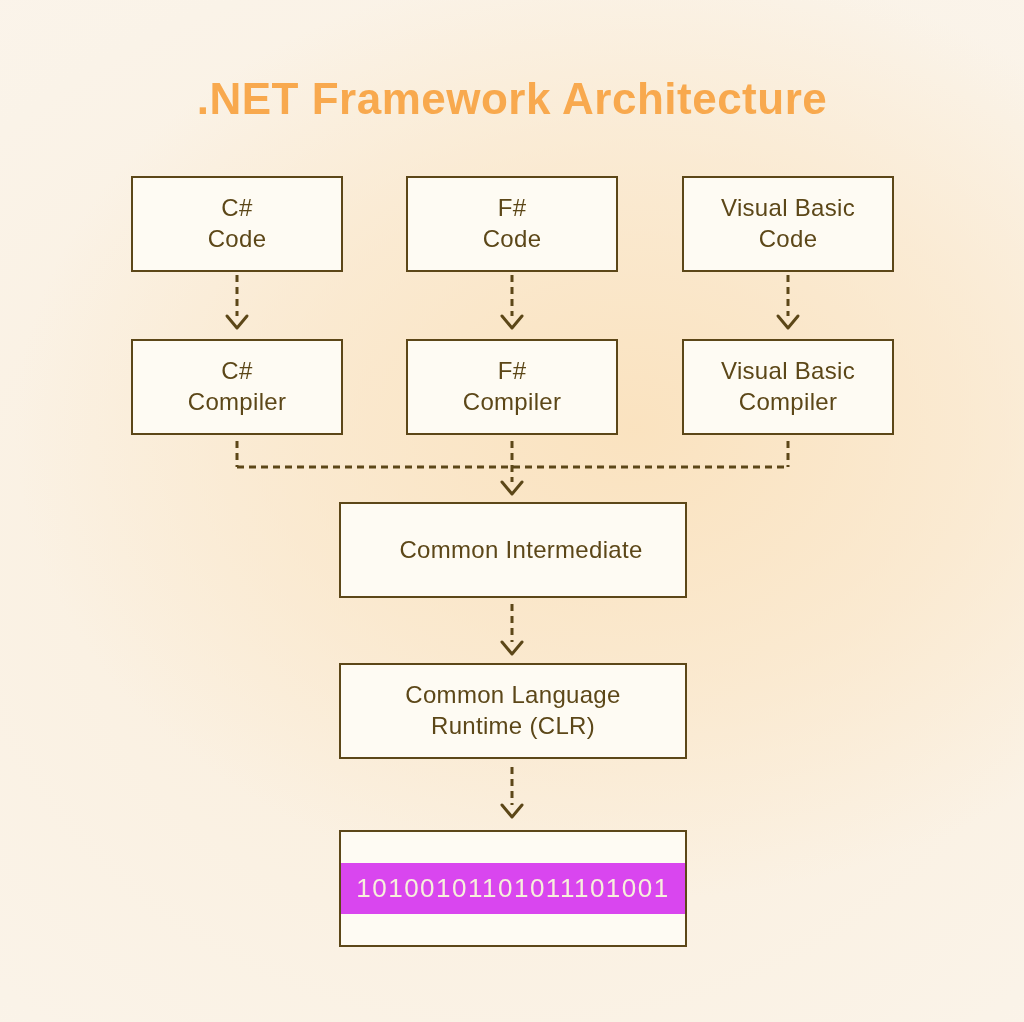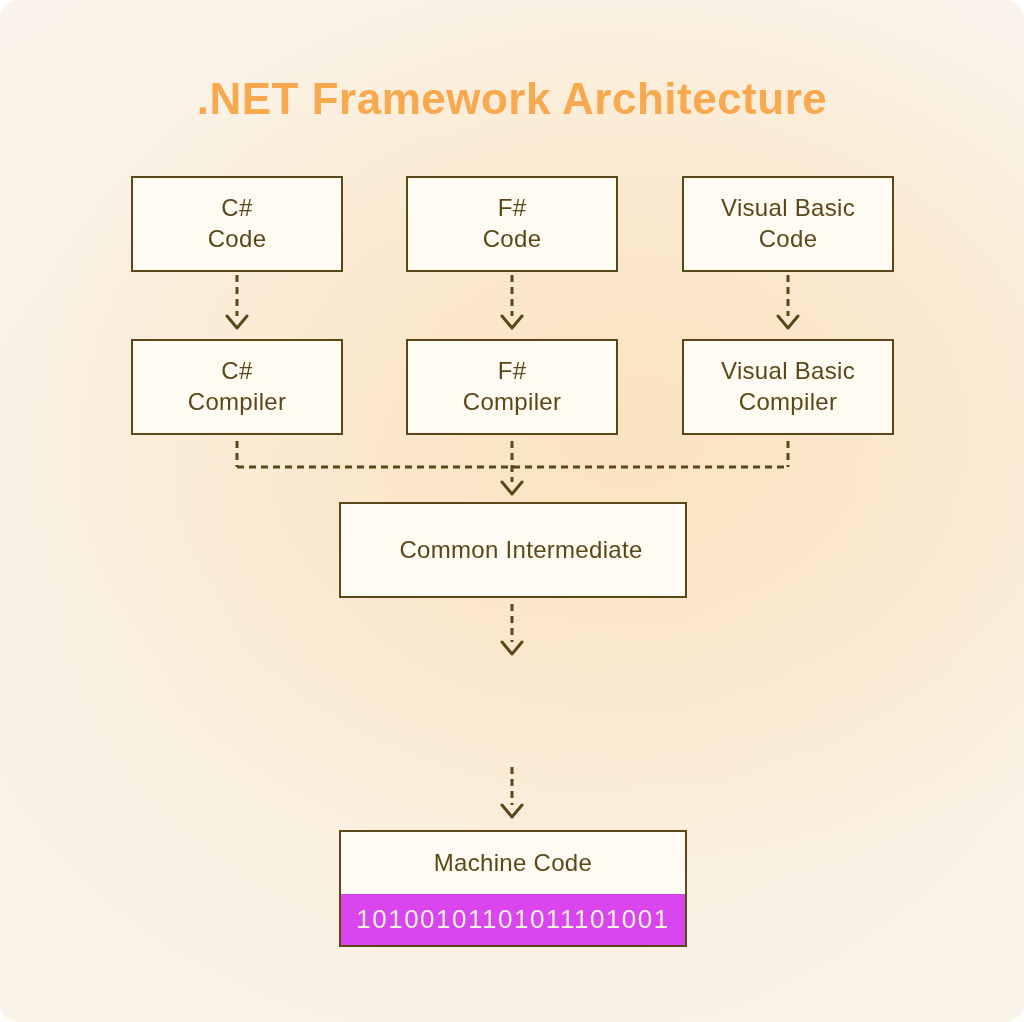--- a/index.html
+++ b/index.html
@@ -7,21 +7,20 @@
     width: 1024px; height: 1022px;
     font-family: "Liberation Sans", sans-serif;
     overflow: hidden;
   }
   .canvas {
     position: relative;
     width: 1024px; height: 1022px;
     background:
       radial-gradient(ellipse 620px 470px at 62% 42%, rgba(250,226,190,0.95) 0%, rgba(250,228,195,0.55) 55%, rgba(250,228,195,0) 100%),
       radial-gradient(ellipse 900px 760px at 50% 55%, #FAEEDB 0%, #FAF3E8 80%, #FBF4EB 100%);
-    border-radius: 19px;
   }
   .title {
     position: absolute;
     left: 0; top: 74px; width: 1024px;
     text-align: center;
     font-size: 44px;
     font-weight: 700;
     letter-spacing: 0.5px;
     color: #F8A94E;
   }
@@ -132,24 +131,27 @@
 
   <div class="node wide-box cil-box">
     <span>Common Intermediate</span>
   </div>
 
   <svg class="connector" style="left:499px; top:601px;" width="26" height="60" viewBox="0 0 26 60">
     <line x1="13" y1="3" x2="13" y2="41" stroke-width="3" stroke-dasharray="7 5"></line>
     <path d="M 3 41 L 13 53 L 23 41" fill="none" stroke-width="3" stroke-linecap="round" stroke-linejoin="round"></path>
   </svg>
 
+  <div class="node wide-box clr-box">
+    <span>Common Language</span>
+    <span>Runtime (CLR)</span>
+  </div>
 
   <svg class="connector" style="left:499px; top:764px;" width="26" height="60" viewBox="0 0 26 60">
     <line x1="13" y1="3" x2="13" y2="41" stroke-width="3" stroke-dasharray="7 5"></line>
     <path d="M 3 41 L 13 53 L 23 41" fill="none" stroke-width="3" stroke-linecap="round" stroke-linejoin="round"></path>
   </svg>
 
   <div class="node machine-box">
-    <div class="machine-label">Machine Code</div>
     <div class="binary-bar">10100101101011101001</div>
   </div>
 
 </div>
 
 </body></html>

